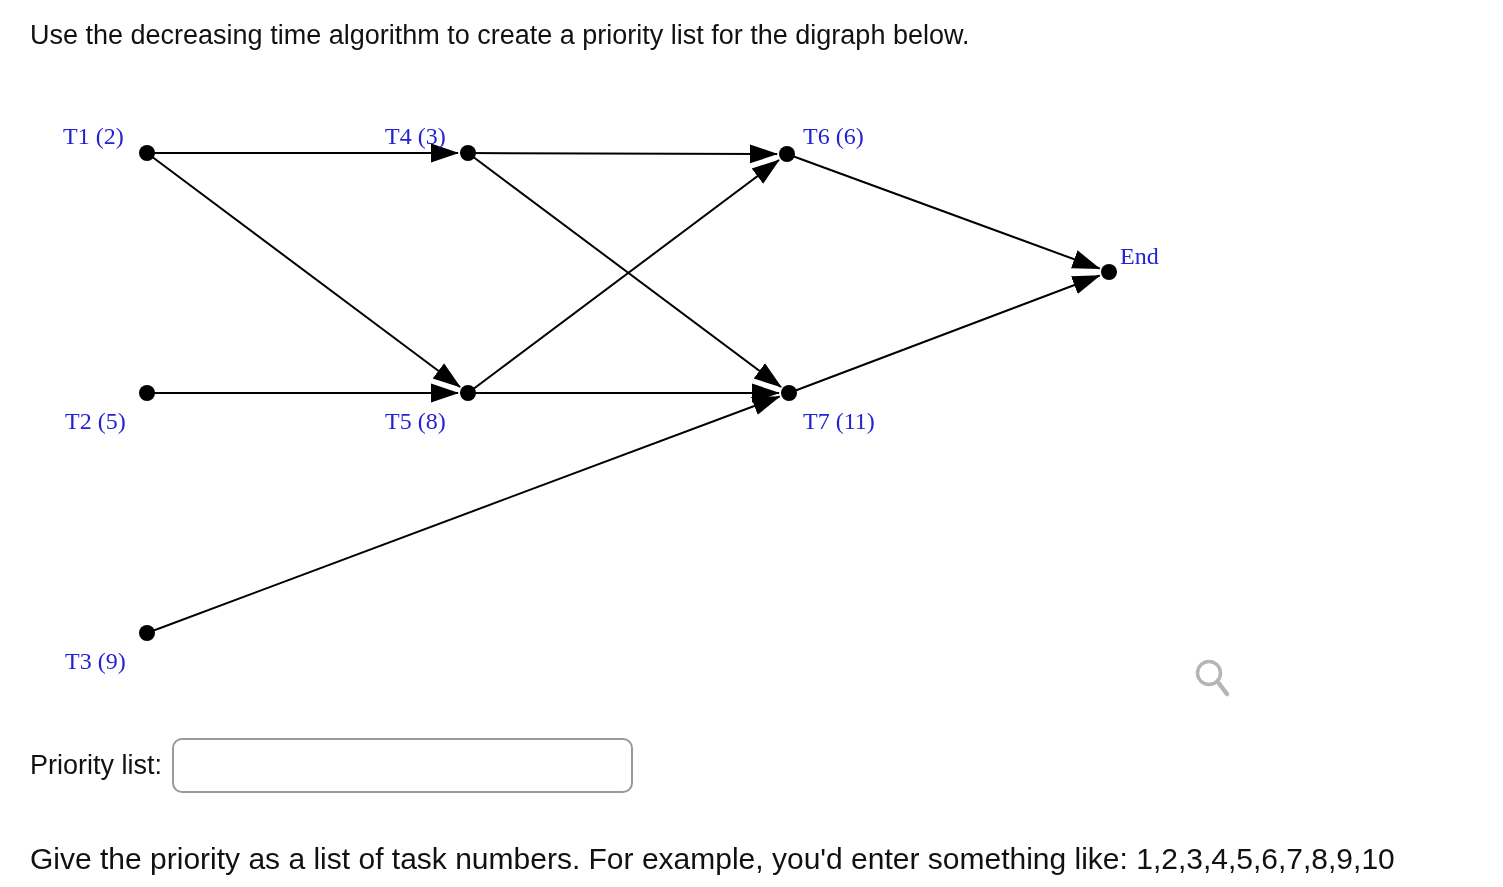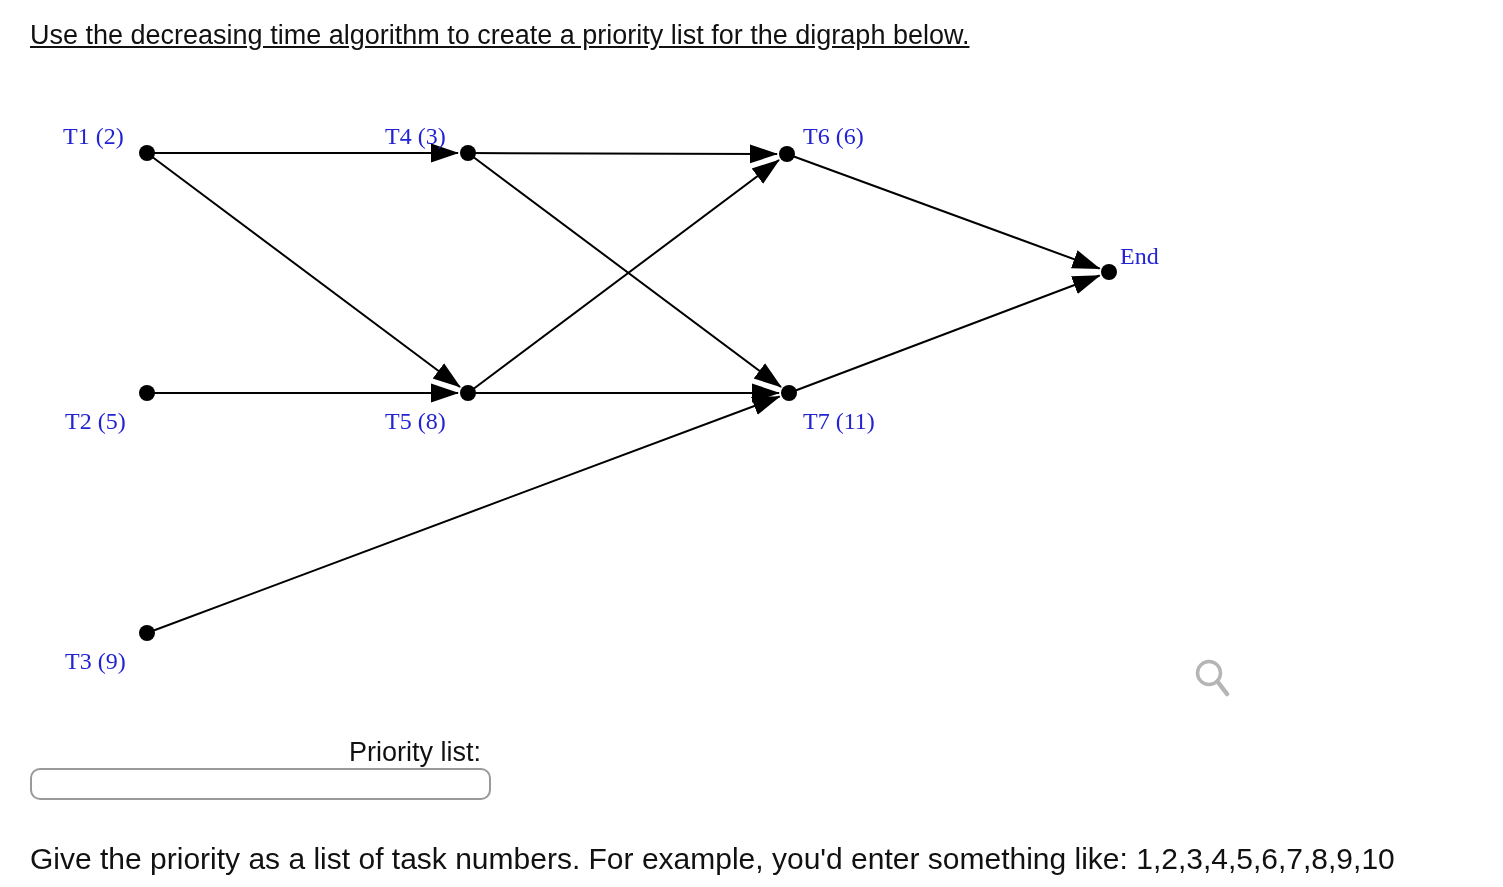--- a/index.html
+++ b/index.html
@@ -15,21 +15,20 @@
     font-family: "Liberation Sans", "DejaVu Sans", sans-serif;
     color: #111111;
   }
   .title {
     position: absolute;
     left: 30px;
     top: 20px;
     font-size: 27px;
     white-space: nowrap;
     color: #111111;
-    text-decoration: underline;
   }
   #graph-svg {
     position: absolute;
     left: 0;
     top: 0;
     width: 1503px;
     height: 730px;
   }
   .magnifier {
     position: absolute;
@@ -38,22 +37,21 @@
     width: 44px;
     height: 46px;
     cursor: pointer;
   }
   .priority-row {
     position: absolute;
     left: 30px;
     top: 737px;
     height: 57px;
     display: flex;
-    align-items: flex-end;
-    flex-direction: column;
+    align-items: center;
   }
   .priority-label {
     font-size: 27px;
     color: #111111;
     margin-right: 10px;
     white-space: nowrap;
   }
   .priority-input {
     width: 433px;
     height: 51px;

